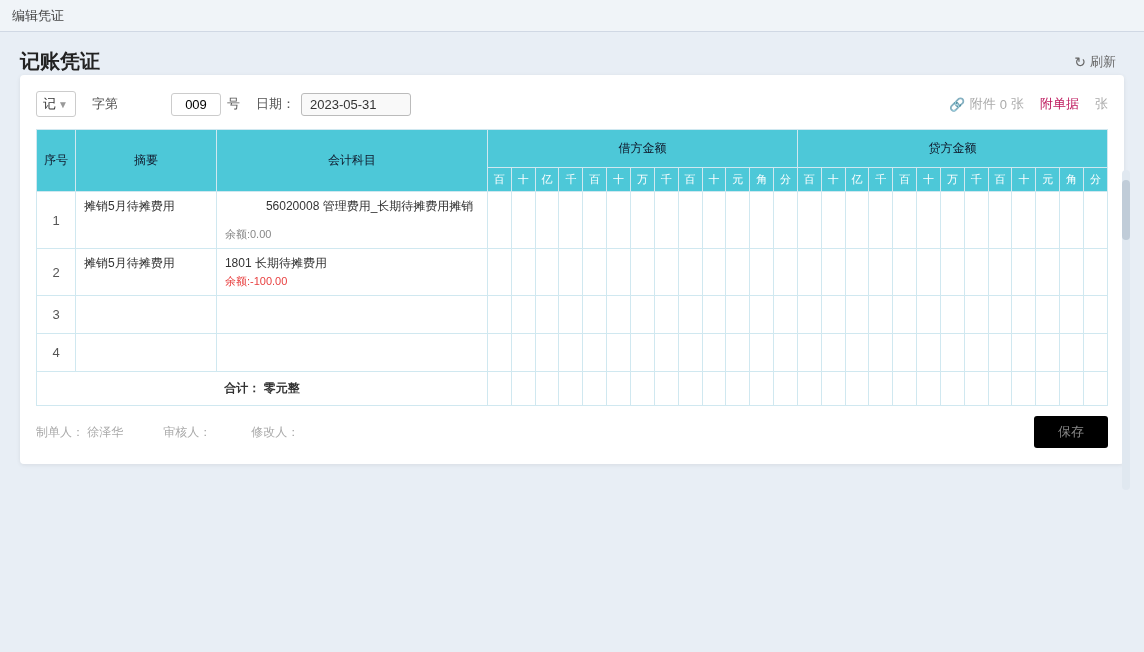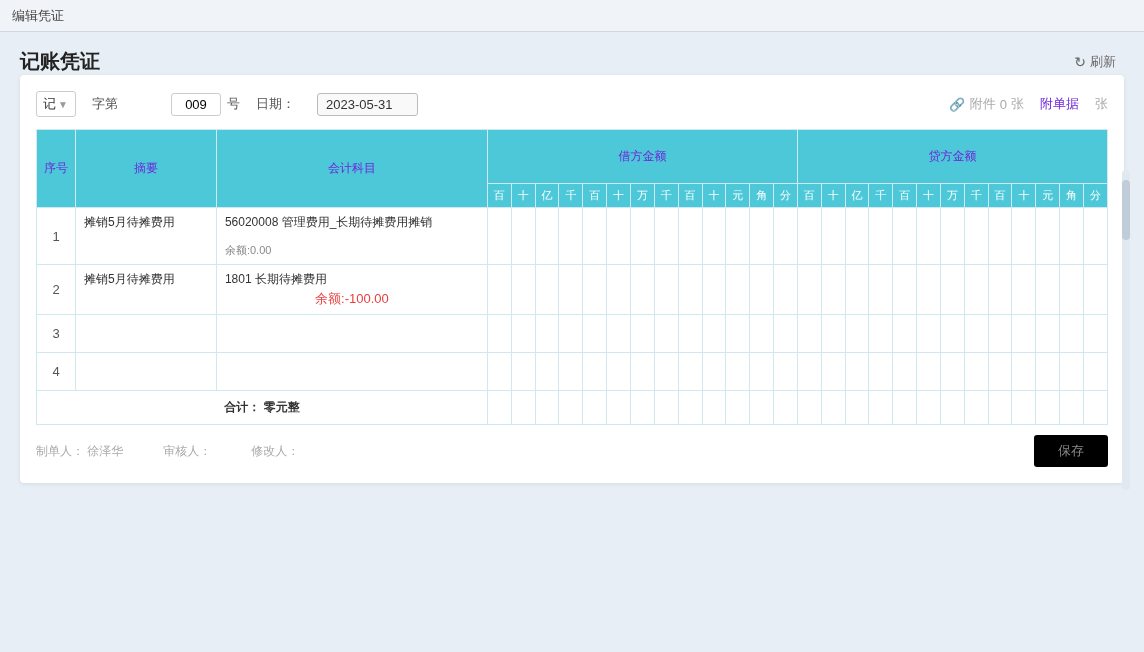--- a/index.html
+++ b/index.html
@@ -98,23 +98,22 @@
       width: 50px;
       text-align: center;
       margin-left: 47px;
     }
     .date-input {
       border: 1px solid #bbb;
       border-radius: 3px;
       padding: 3px 8px;
       font-size: 13px;
       color: #333;
-      width: 101px;
+      width: 110px;
       background: #f9f9f9;
-      margin-left: 16px;
     }
     .attachment-area {
       margin-left: auto;
       display: flex;
       align-items: center;
       gap: 16px;
       color: #aaa;
       font-size: 13px;
     }
     .attachment-link {
@@ -131,24 +130,24 @@
       border-collapse: collapse;
       font-size: 12px;
     }
     .voucher-table th, .voucher-table td {
       border: 1px solid #d0e8f0;
       text-align: center;
       vertical-align: middle;
     }
     .table-header-main th {
       background: #4dc8d8;
-      color: #6d28d9;
+      color: #0f172a;
       font-size: 12px;
       font-weight: normal;
-      padding: 18px 4px;
+      padding: 10px 4px;
     }
     .table-header-sub th {
       background: #4dc8d8;
       color: #fff;
       font-size: 11px;
       font-weight: normal;
       padding: 4px 1px;
       white-space: nowrap;
     }
     .seq-col { width: 36px; }
@@ -263,21 +262,21 @@
         <span class="field-label">日期：</span>
         <input class="date-input" type="text" value="2023-05-31" style="">
       </div>
       <div class="attachment-area">
         <div class="attachment-link">
           <span>🔗</span>
           <span>附件</span>
           <span>0</span>
           <span>张</span>
         </div>
-        <span style="cursor:pointer;color:#6d28d9;">附单据</span>
+        <span style="cursor:pointer;color:#be185d;">附单据</span>
         <span style="color:#aaa;">张</span>
       </div>
     </div>
 
     <div class="table-wrapper">
       <table class="voucher-table">
         <thead>
           <tr class="table-header-main">
             <th class="seq-col" rowspan="2">序号</th>
             <th class="summary-col" rowspan="2">摘要</th>
@@ -315,21 +314,21 @@
             <th class="char-col">角</th>
             <th class="char-col">分</th>
           </tr>
         </thead>
         <tbody id="table-body">
 
         <tr class="data-row">
               <td class="seq" rowspan="1" style="text-align: center;">1</td>
               <td style="text-align: left; padding: 6px 8px; vertical-align: top;">摊销5月待摊费用</td>
               <td style="text-align: left; padding: 6px 8px; vertical-align: top;">
-                <div style="color: rgb(51, 51, 51); font-size: 12px;">56020008 管理费用_长期待摊费用摊销</div>
+                <div style="color: rgb(51, 51, 51); font-size: 12px; margin-left: 41px;">56020008 管理费用_长期待摊费用摊销</div>
                 <div style="font-size: 11px; margin-top: 12px; color: rgb(136, 136, 136);">余额:0.00</div>
               </td>
               <td class="empty-char-cell char-col"></td>
               <td class="empty-char-cell char-col"></td>
               <td class="empty-char-cell char-col"></td>
               <td class="empty-char-cell char-col"></td>
               <td class="empty-char-cell char-col"></td>
               <td class="empty-char-cell char-col"></td>
               <td class="empty-char-cell char-col"></td>
               <td class="empty-char-cell char-col"></td>
@@ -350,21 +349,21 @@
               <td class="empty-char-cell char-col"></td>
               <td class="empty-char-cell char-col"></td>
               <td class="empty-char-cell char-col"></td>
               <td class="empty-char-cell char-col"></td>
             </tr>
             <tr class="data-row">
               <td class="seq" rowspan="1" style="text-align: center;">2</td>
               <td style="text-align: left; padding: 6px 8px; vertical-align: top;">摊销5月待摊费用</td>
               <td style="text-align: left; padding: 6px 8px; vertical-align: top; margin-left: 7px;">
                 <div style="color: rgb(51, 51, 51); font-size: 12px;">1801 长期待摊费用</div>
-                <div style="font-size: 13px; margin-top: 2px; color: rgb(232, 64, 64); text-align: center;">余额:-100.00</div>
+                <div style="font-size: 11px; margin-top: 2px; color: rgb(232, 64, 64);">余额:-100.00</div>
               </td>
               <td class="empty-char-cell char-col"></td>
               <td class="empty-char-cell char-col"></td>
               <td class="empty-char-cell char-col"></td>
               <td class="empty-char-cell char-col"></td>
               <td class="empty-char-cell char-col"></td>
               <td class="empty-char-cell char-col"></td>
               <td class="empty-char-cell char-col"></td>
               <td class="empty-char-cell char-col"></td>
               <td class="empty-char-cell char-col"></td>

